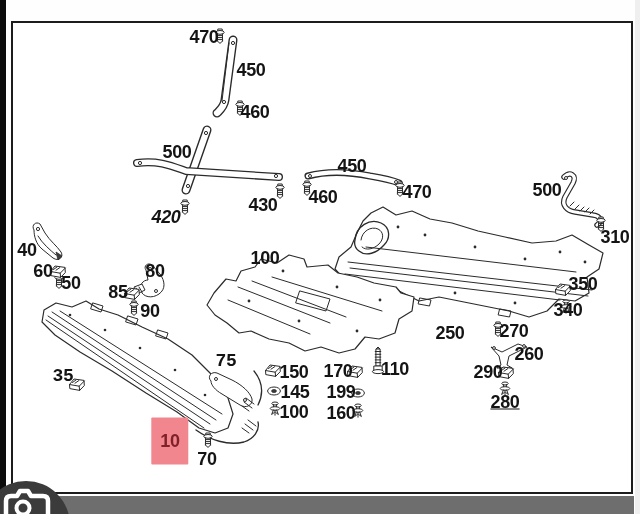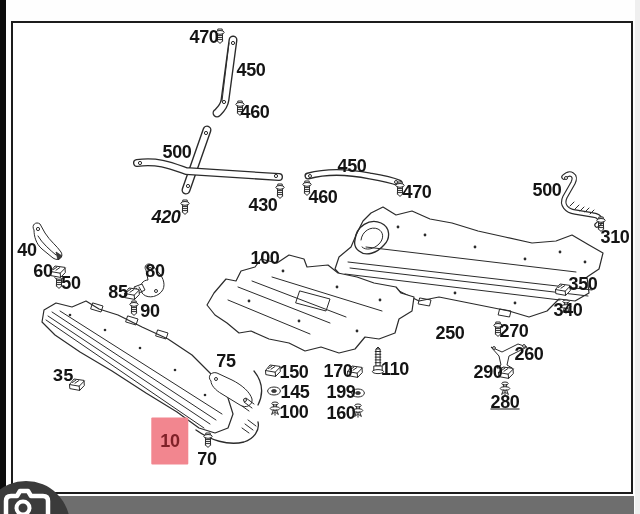--- a/index.html
+++ b/index.html
@@ -272,21 +272,21 @@
       <div class="part-label" style="left: 529px; top: 354px;">260</div>
       <div class="part-label" style="left: 488px; top: 372px;">290</div>
       <div class="part-label" style="left: 505px; top: 402px; text-decoration: underline;">280</div>
       <div class="part-label" style="left: 27px; top: 250px;">40</div>
       <div class="part-label" style="left: 43px; top: 271px;">60</div>
       <div class="part-label" style="left: 71px; top: 283px;">50</div>
       <div class="part-label" style="left: 155px; top: 271px;">80</div>
       <div class="part-label" style="left: 118px; top: 292px;">85</div>
       <div class="part-label" style="left: 150px; top: 311px;">90</div>
       <div class="part-label" style="left: 63px; top: 376px; font-family: Liberation Mono, monospace;">35</div>
-      <div class="part-label" style="left: 226px; top: 361px;">75</div>
+      <div class="part-label" style="left: 226px; top: 361px; font-family: Liberation Mono, monospace;">75</div>
       <div class="part-label" style="left: 294px; top: 372px;">150</div>
       <div class="part-label" style="left: 295px; top: 392px;">145</div>
       <div class="part-label" style="left: 294px; top: 412px;">100</div>
       <div class="part-label" style="left: 338px; top: 371px;">170</div>
       <div class="part-label" style="left: 341px; top: 392px;">199</div>
       <div class="part-label" style="left: 341px; top: 413px;">160</div>
       <div class="part-label" style="left: 395px; top: 369px;">110</div>
       <div class="part-label" style="left: 207px; top: 459px;">70</div>
       <div class="part-label highlighted" style="left: 170px; top: 441px;">10</div>
     </div>

